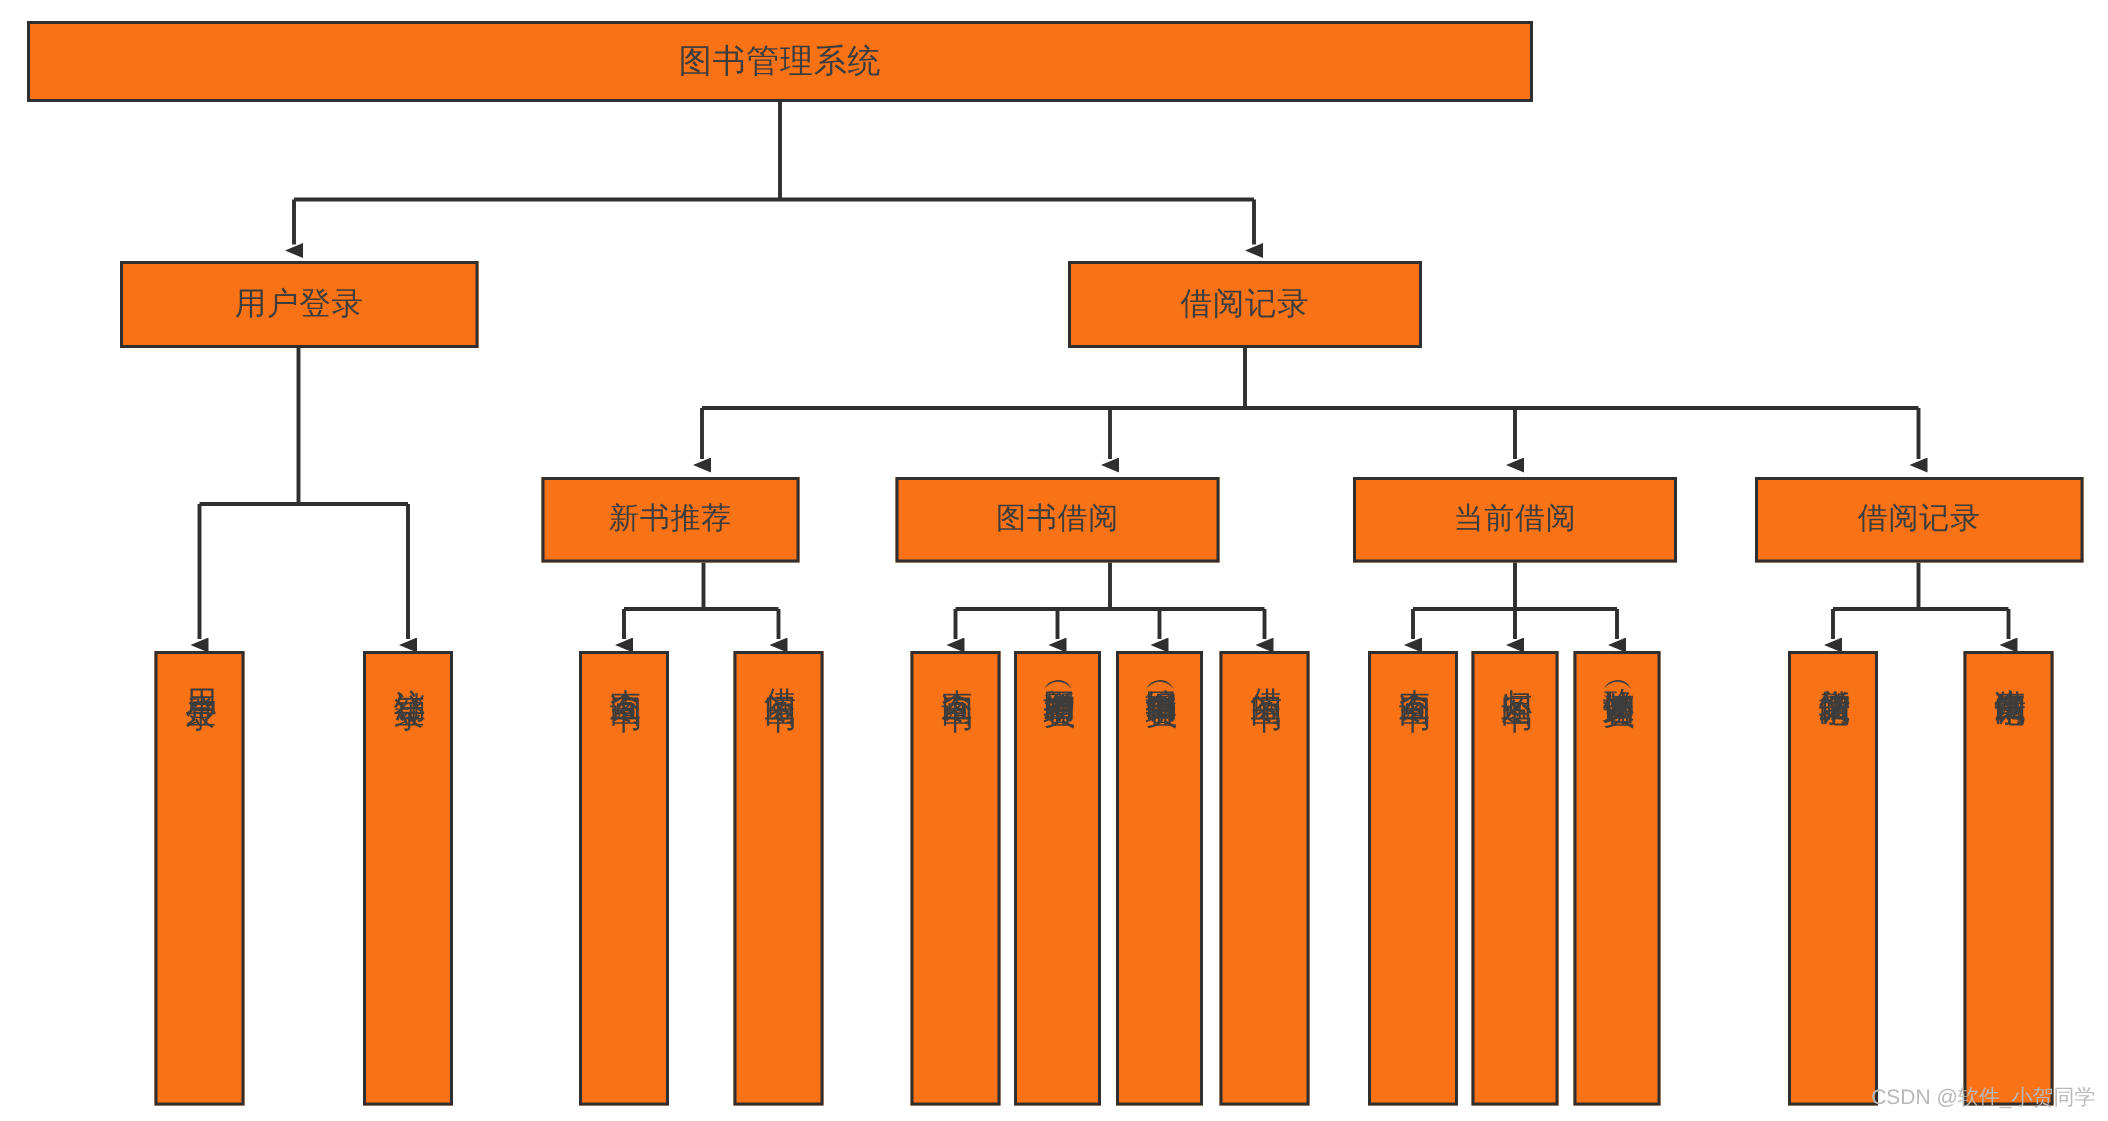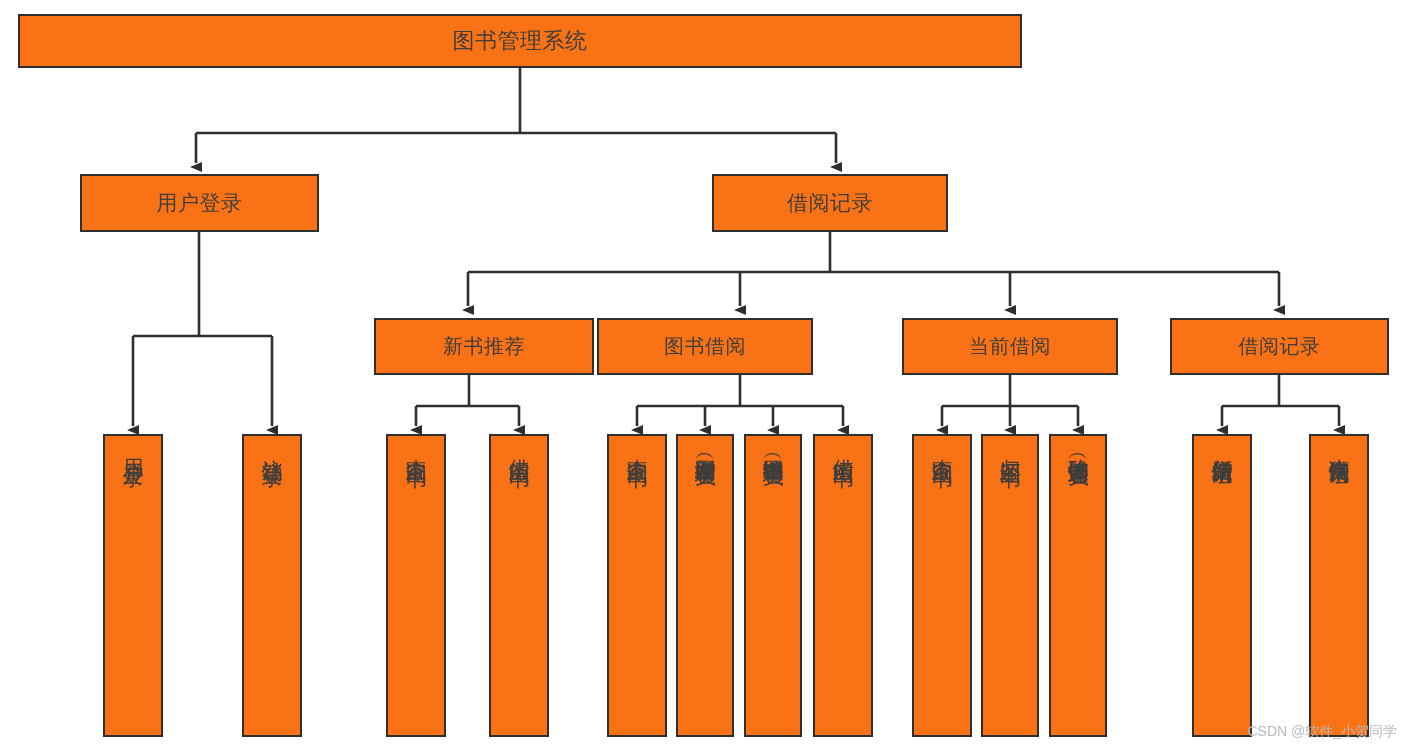--- a/index.html
+++ b/index.html
@@ -129,21 +129,21 @@
     <span class="lbl">图书管理系统</span>
   </div>
 
   <div class="node branch" style="left:80px;top:174px;width:239px;height:58px;">
     <span class="lbl">用户登录</span>
   </div>
   <div class="node branch" style="left:712px;top:174px;width:236px;height:58px;">
     <span class="lbl">借阅记录</span>
   </div>
 
-  <div class="node group" style="left:374px;top:318px;width:220px;height:57px;">
+  <div class="node group" style="left:361px;top:318px;width:172px;height:57px;">
     <span class="lbl">新书推荐</span>
   </div>
   <div class="node group" style="left:597px;top:318px;width:216px;height:57px;">
     <span class="lbl">图书借阅</span>
   </div>
   <div class="node group" style="left:1170px;top:318px;width:219px;height:57px;">
     <span class="lbl">借阅记录</span>
   </div>
   <div class="node group" style="left:902px;top:318px;width:216px;height:57px;">
     <span class="lbl">当前借阅</span>

